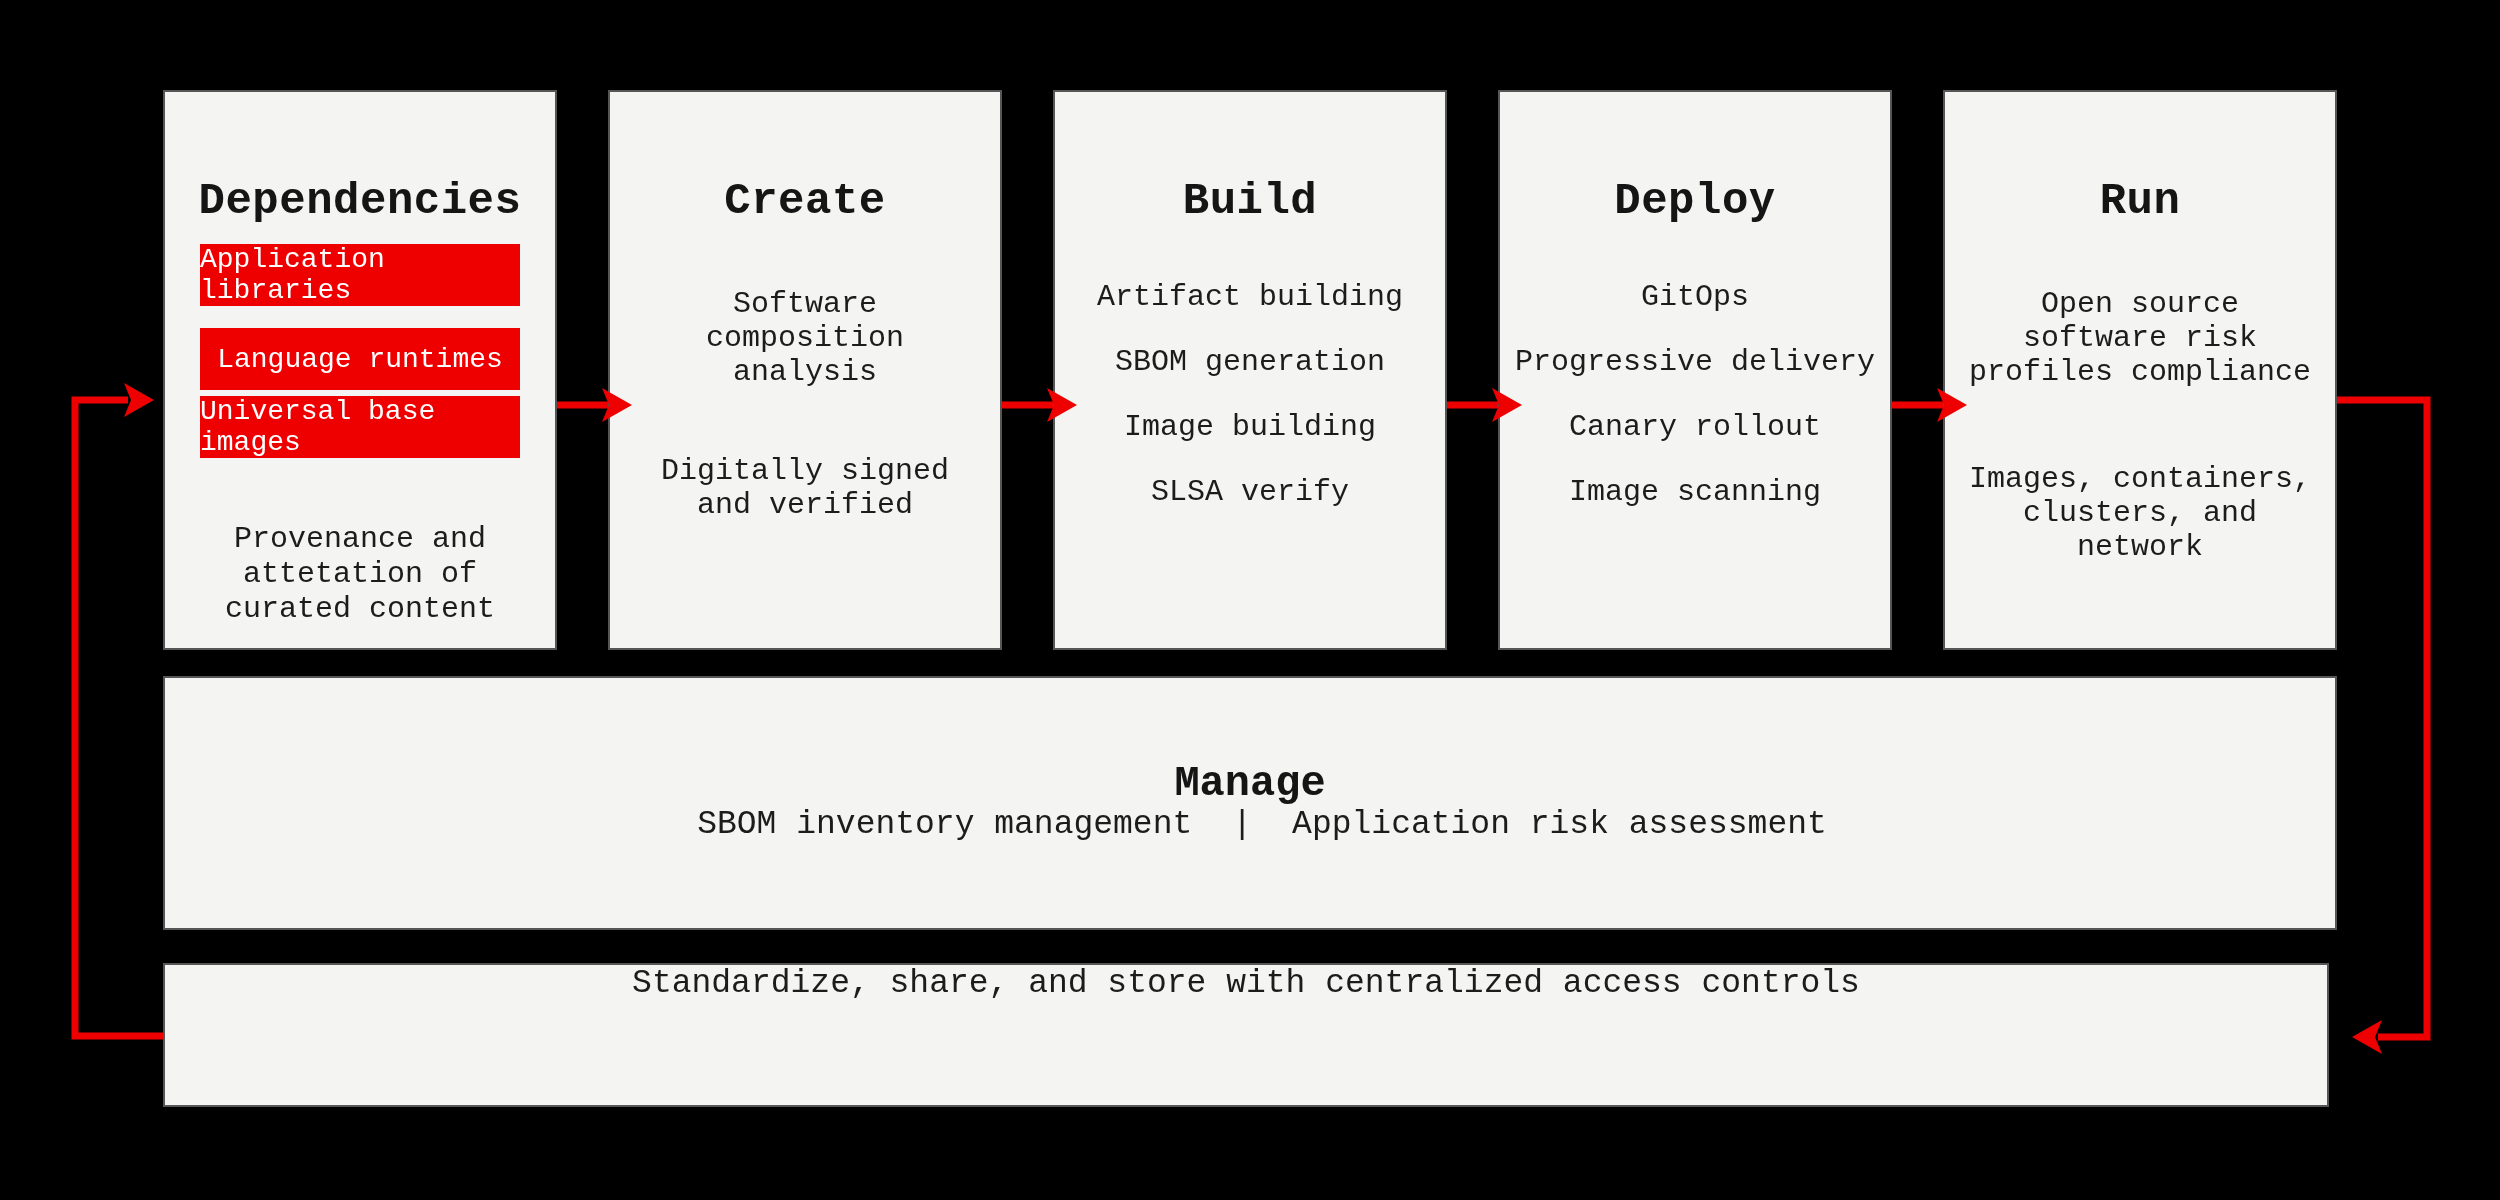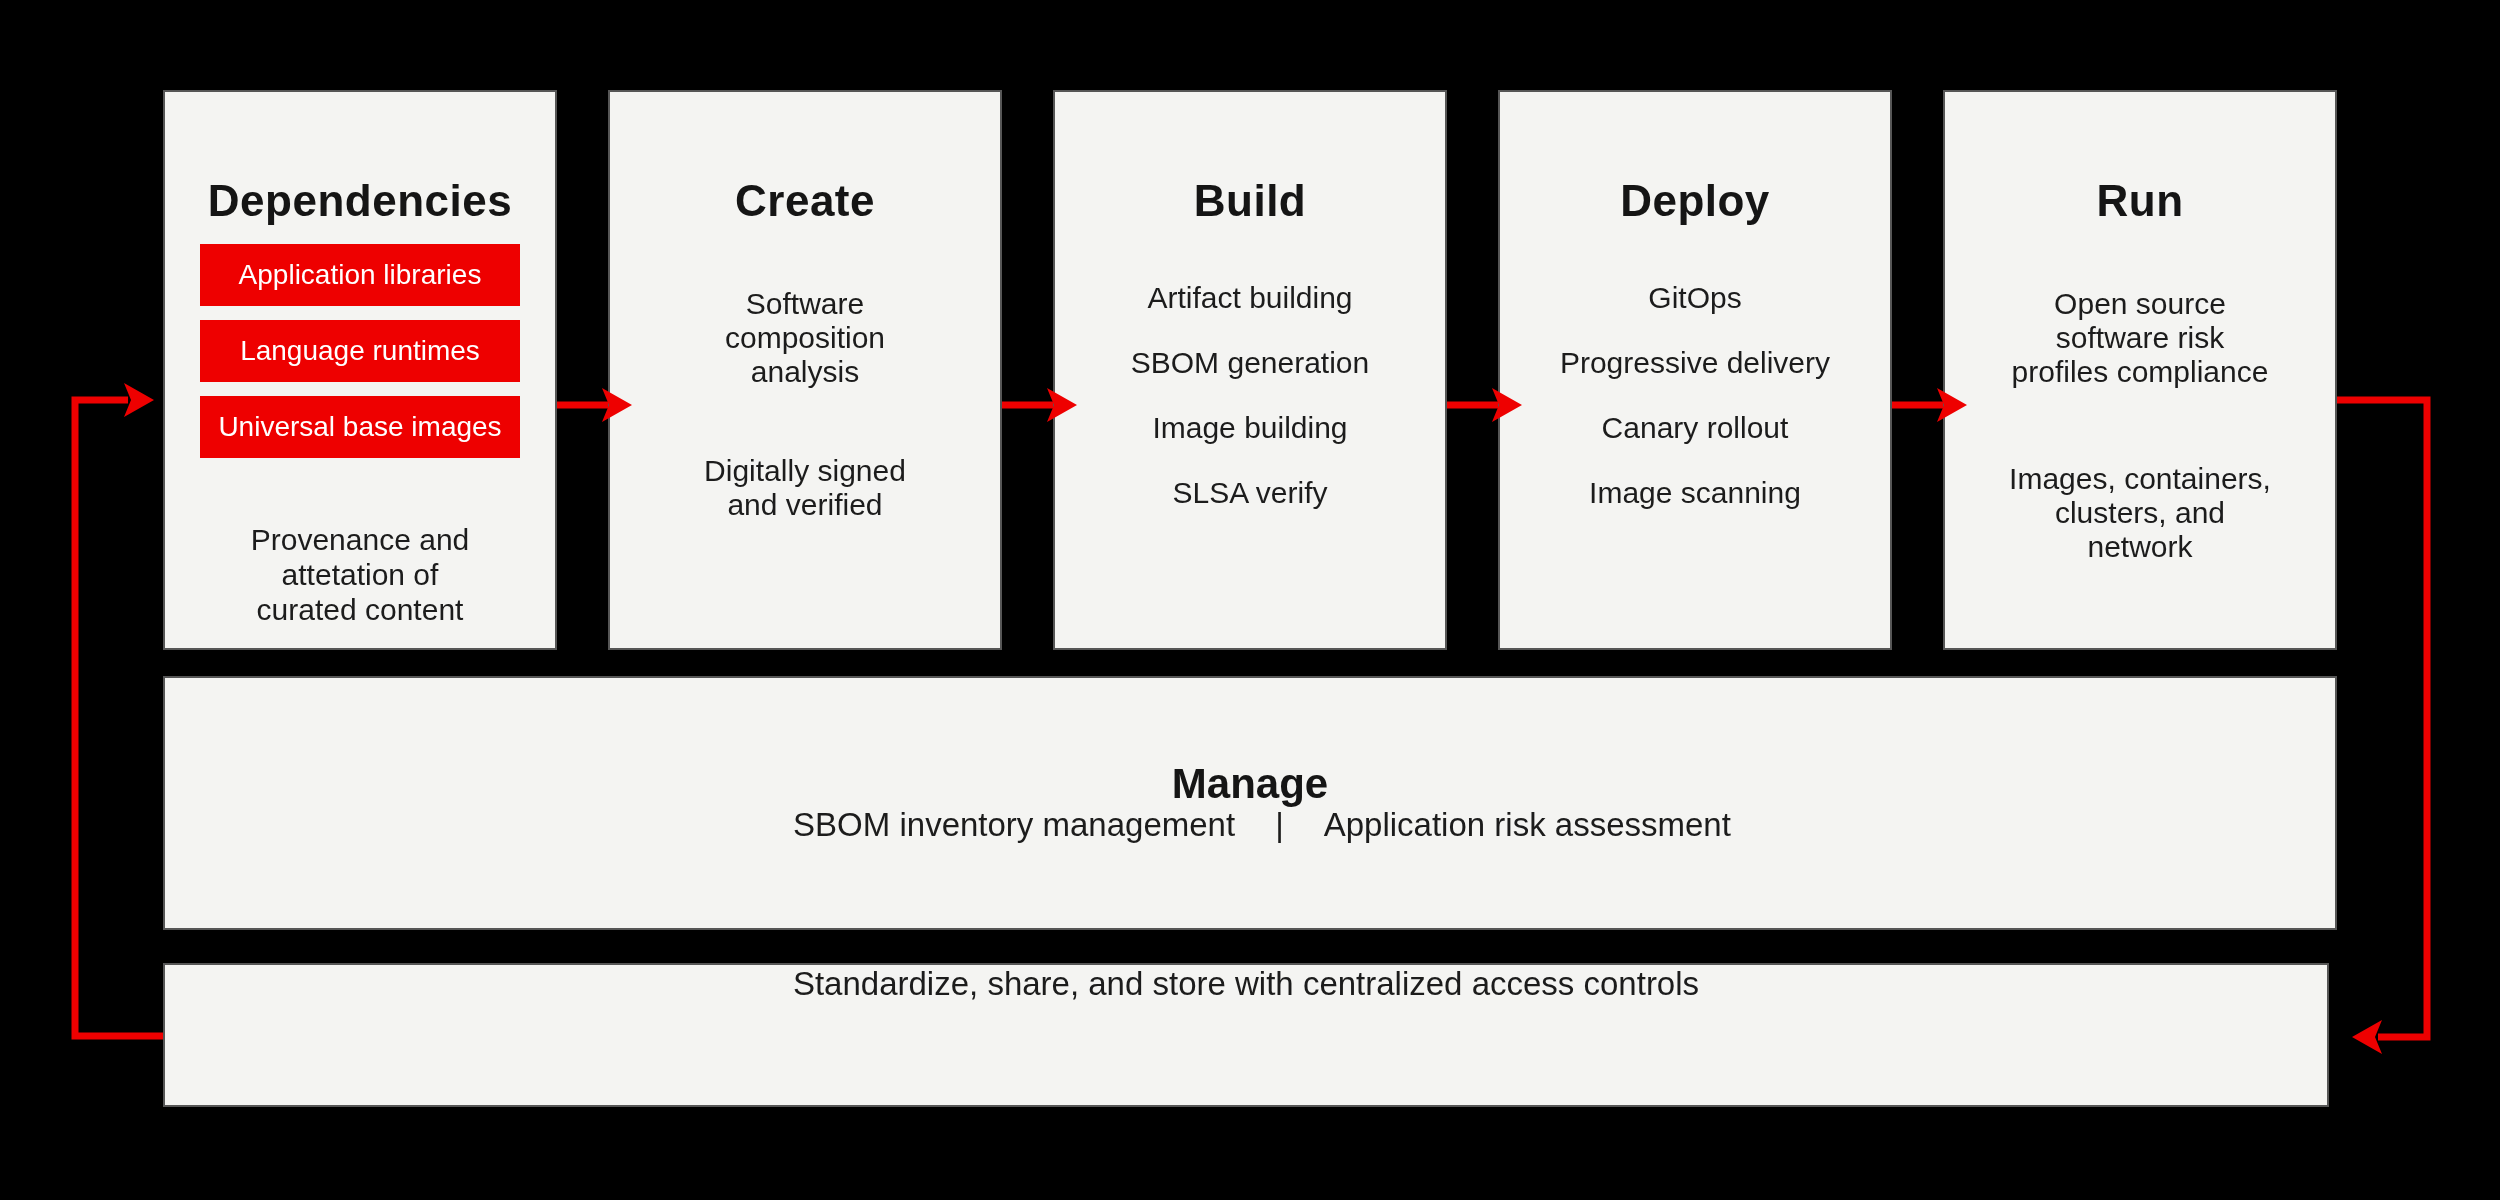--- a/index.html
+++ b/index.html
@@ -1,20 +1,20 @@
 <!DOCTYPE html>
 <html><head>
 <meta charset="utf-8">
 <style>
   html,body{margin:0;padding:0;background:#000;}
   .stage{
     position:relative;
     width:2500px;height:1200px;
     background:#000000;
-    font-family:Liberation Sans, sans-serif;
+    font-family:Liberation Mono, monospace;
     overflow:hidden;
   }
   .box{
     position:absolute;
     background:#F4F4F2;
     border:2px solid #565656;
     box-sizing:border-box;
   }
   .col{top:90px;width:394px;height:560px;}
   .col-title{
@@ -59,21 +59,21 @@
 </head>
 <body>
 
 <div class="stage">
 
   <section class="box col" style="left:163px;">
     <h2 class="col-title">Dependencies</h2>
     <div class="dep-btn" style="top:152px;justify-content:center;">
       <span>Application libraries</span>
     </div>
-    <div class="dep-btn" style="top:228px;">
+    <div class="dep-btn" style="top:236px;">
       <span>Language runtimes</span>
     </div>
     <div class="dep-btn" style="top:304px;">
       <span>Universal base images</span>
     </div>
     <p class="body-text pre" style="top:400px;line-height:35px;">Provenance and
 attetation of
 curated content</p>
   </section>
 

